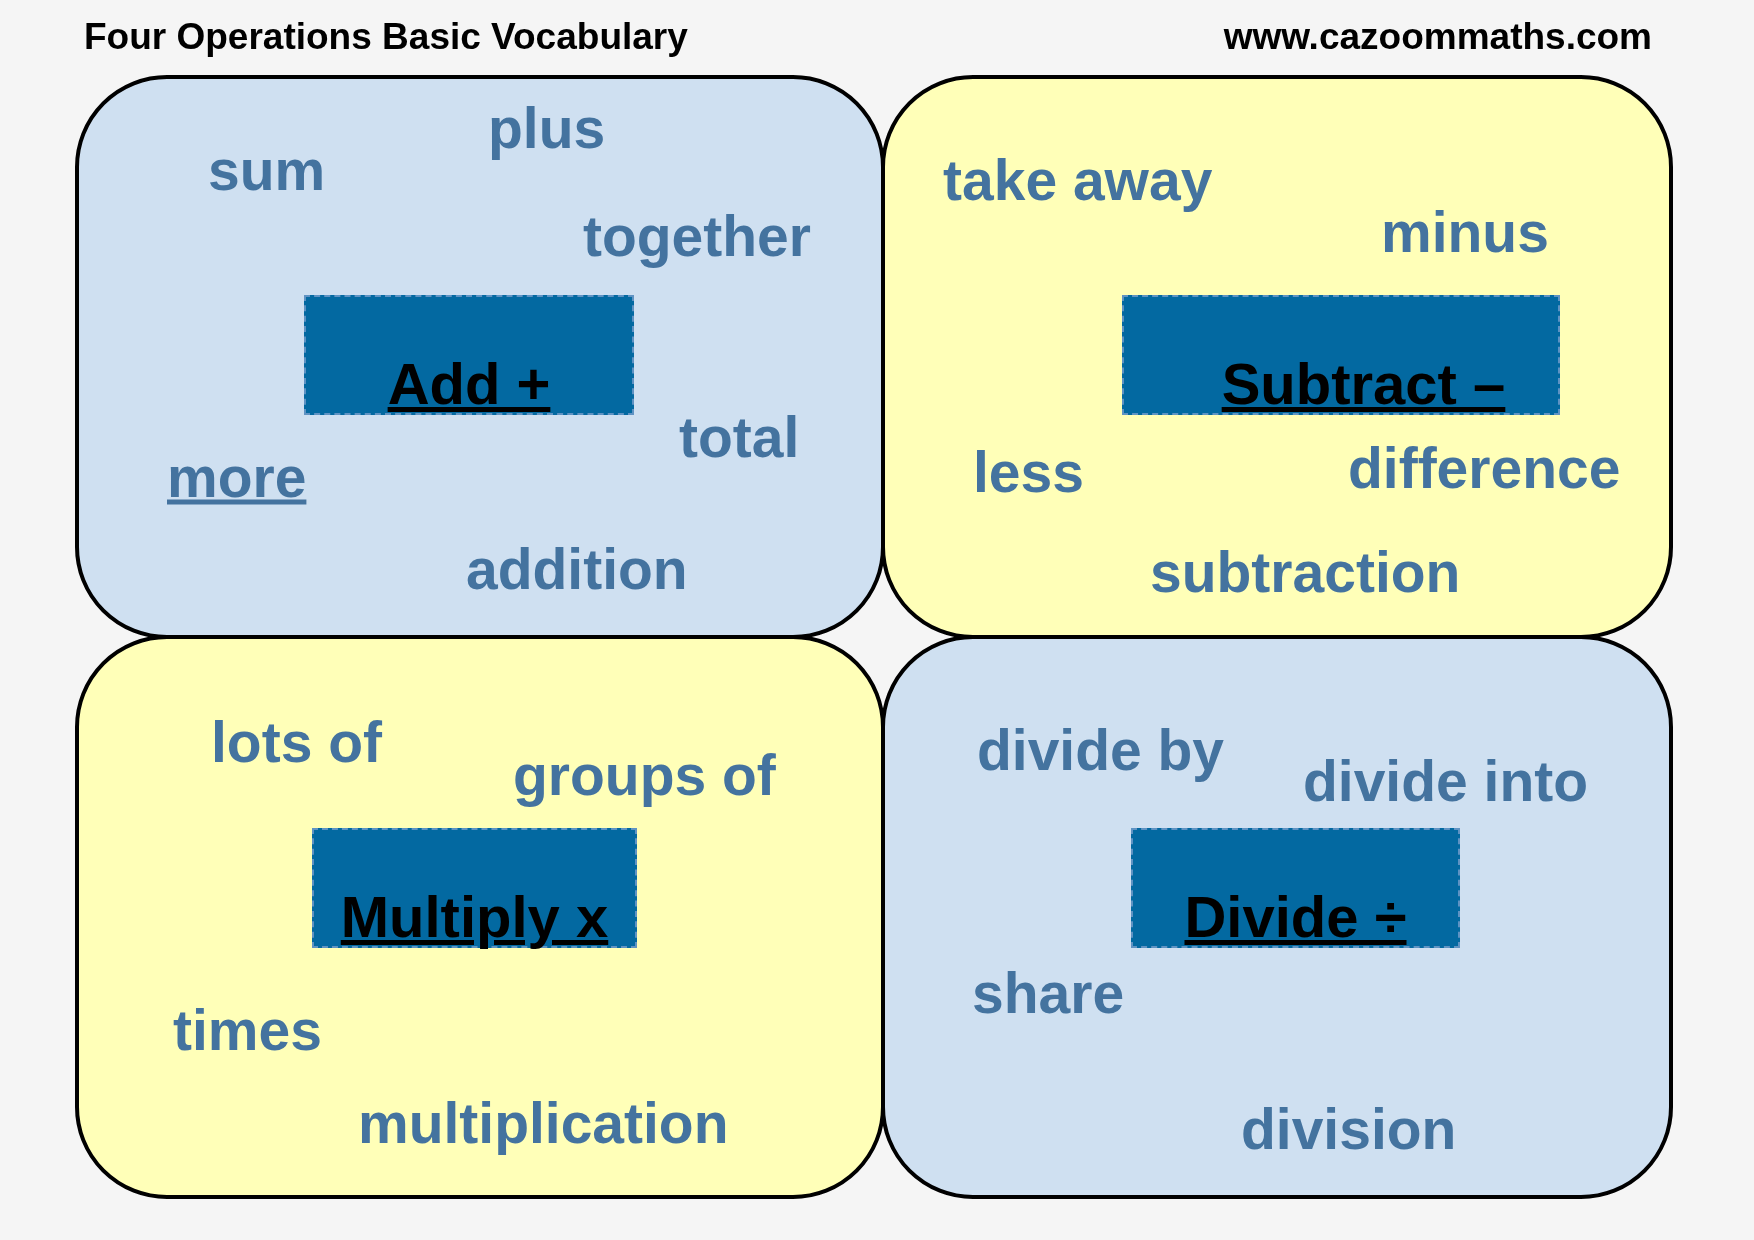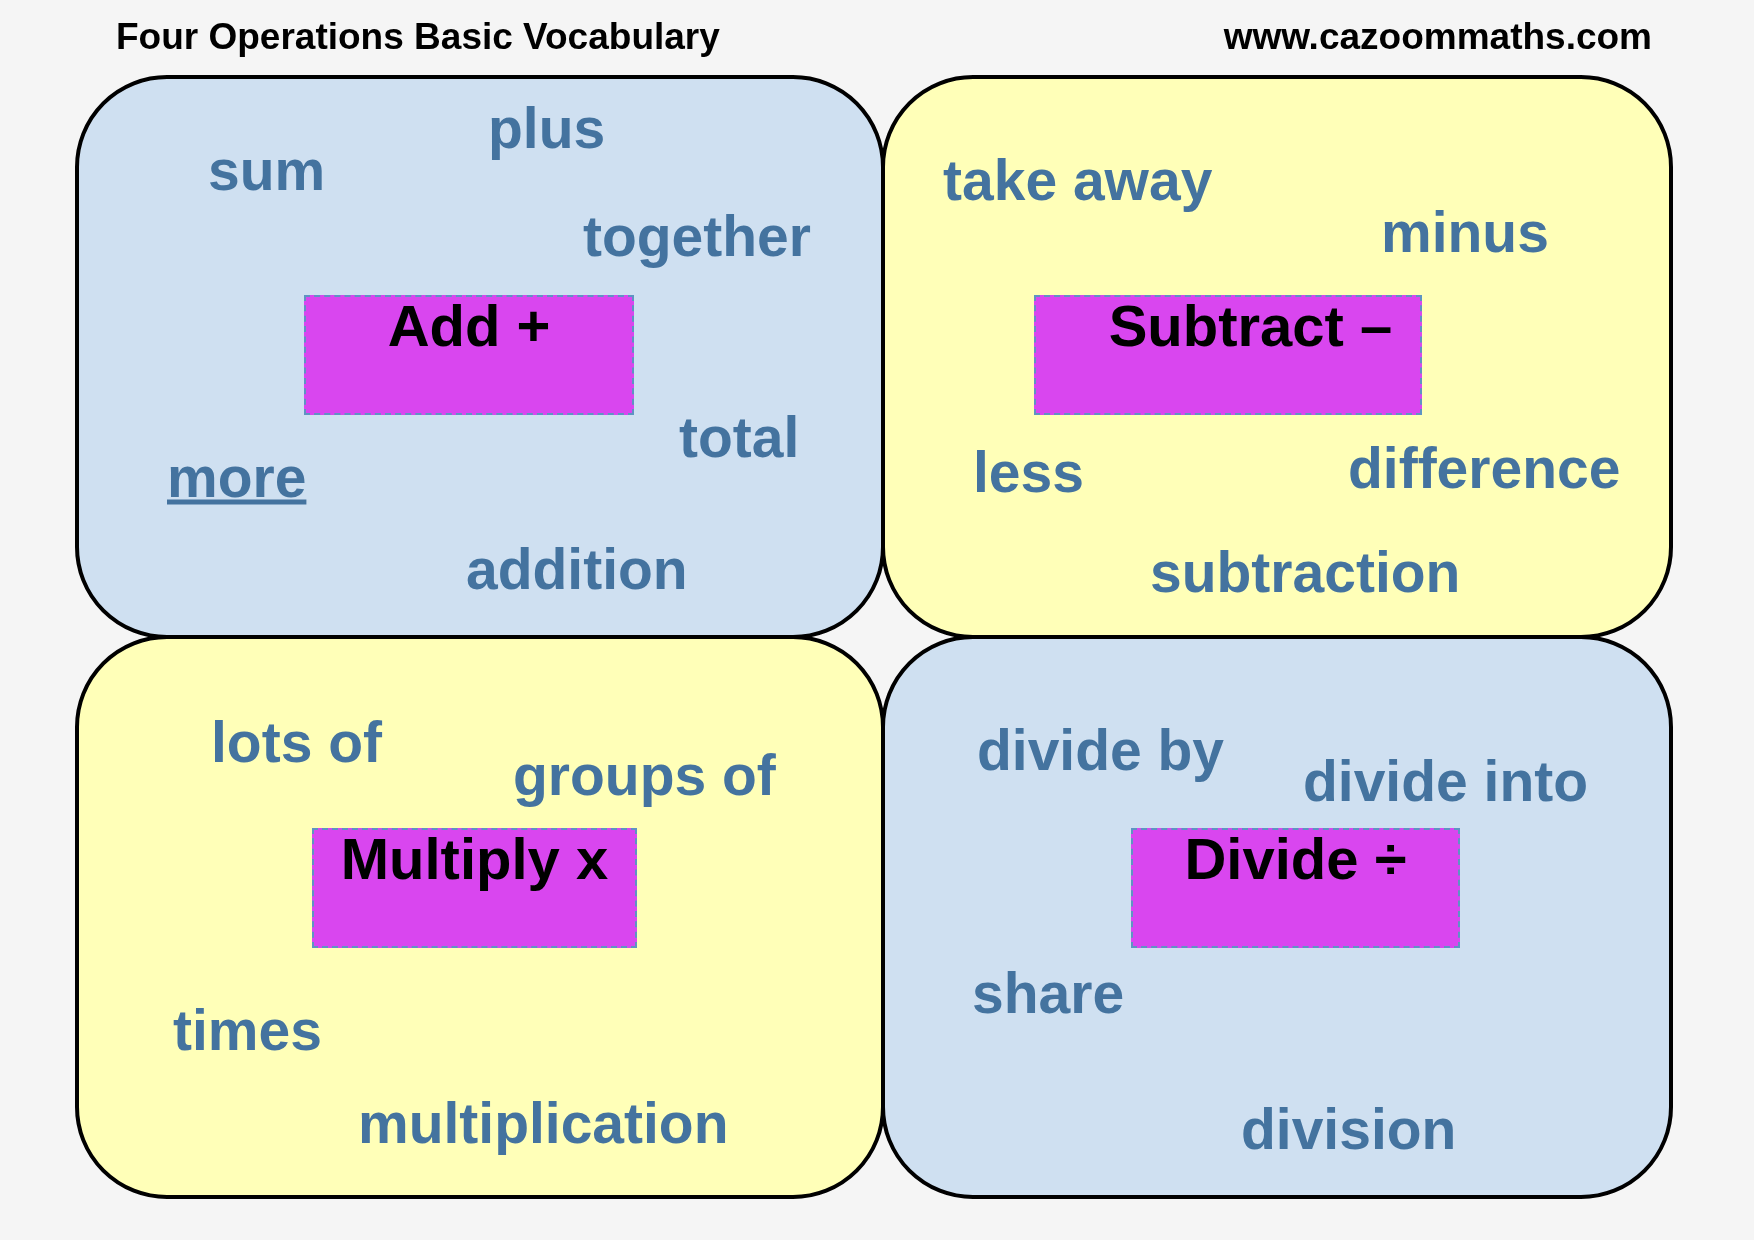--- a/index.html
+++ b/index.html
@@ -3,37 +3,37 @@
 <meta charset="utf-8">
 <style>
   html, body { margin: 0; padding: 0; }
   body {
     width: 1754px; height: 1240px; position: relative; overflow: hidden;
     background: #f5f5f5;
     font-family: "Liberation Sans", "DejaVu Sans", sans-serif;
   }
   .hdr {
     position: absolute; top: 14px; font-size: 37px; font-weight: bold; color: #000;
-    line-height: 46px; white-space: nowrap; margin-left: 32px;
+    line-height: 46px; white-space: nowrap;
   }
   .hdr.left { left: 84px; }
   .hdr.right { right: 102px; }
   .card {
     position: absolute; box-sizing: border-box; border: 4px solid #000;
     border-radius: 92px;
   }
   .card.blue { background: #cfe0f1; }
   .card.yellow { background: #ffffb8; }
   .word {
     position: absolute; font-size: 57px; font-weight: bold; color: #44739f;
     white-space: nowrap; line-height: 1; transform: translateY(-50%);
   }
   .opbox {
-    position: absolute; box-sizing: border-box; background: #d946ef;
-    border: 2px dashed #5f93c3; display: flex; align-items: flex-start; justify-content: center;
+    position: absolute; box-sizing: border-box; background: #0369a1;
+    border: 2px dashed #5f93c3; display: flex; align-items: flex-end; justify-content: center; text-decoration: underline;
   }
   .opbox span {
     font-size: 58px; font-weight: bold; color: #000; white-space: nowrap; line-height: 1;
   }
 </style>
 </head>
 <body>
 
 <div class="hdr left">Four Operations Basic Vocabulary</div>
 <div class="hdr right">www.cazoommaths.com</div>
@@ -48,21 +48,21 @@
 <div class="opbox" style="left:304px; top:295px; width:330px; height:120px;">
   <span>Add +</span>
 </div>
 
 <div class="card yellow" style="left:881px; top:75px; width:792px; height:564px;"></div>
 <div class="word" style="left:943px; top:180px;">take away</div>
 <div class="word" style="left:1381px; top:232px;">minus</div>
 <div class="word" style="left:973px; top:472px;">less</div>
 <div class="word" style="left:1348px; top:468px;">difference</div>
 <div class="word" style="left:1150px; top:572px;">subtraction</div>
-<div class="opbox" style="left:1034px; top:295px; width:388px; height:120px;padding-left:45px;">
+<div class="opbox" style="left:1122px; top:295px; width:438px; height:120px;padding-left:45px;">
   <span>Subtract –</span>
 </div>
 
 <div class="card yellow" style="left:75px; top:635px; width:810px; height:564px;"></div>
 <div class="word" style="left:211px; top:742px;">lots of</div>
 <div class="word" style="left:513px; top:775px;">groups of</div>
 <div class="word" style="left:173px; top:1030px;">times</div>
 <div class="word" style="left:358px; top:1123px;">multiplication</div>
 <div class="opbox" style="left:304px; top:828px; width:325px; height:120px;margin-left:8px;">
   <span>Multiply x</span>

